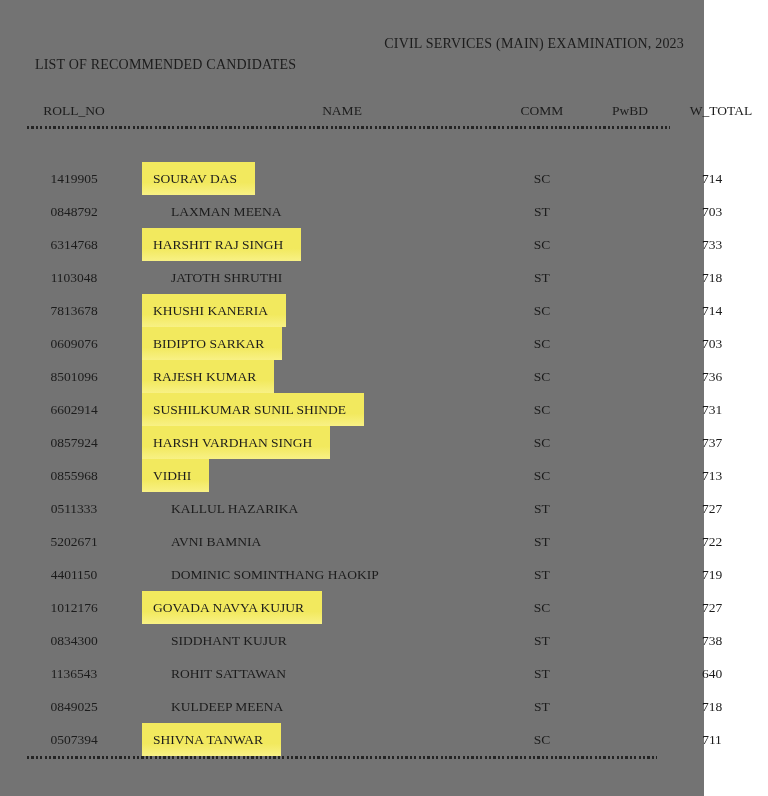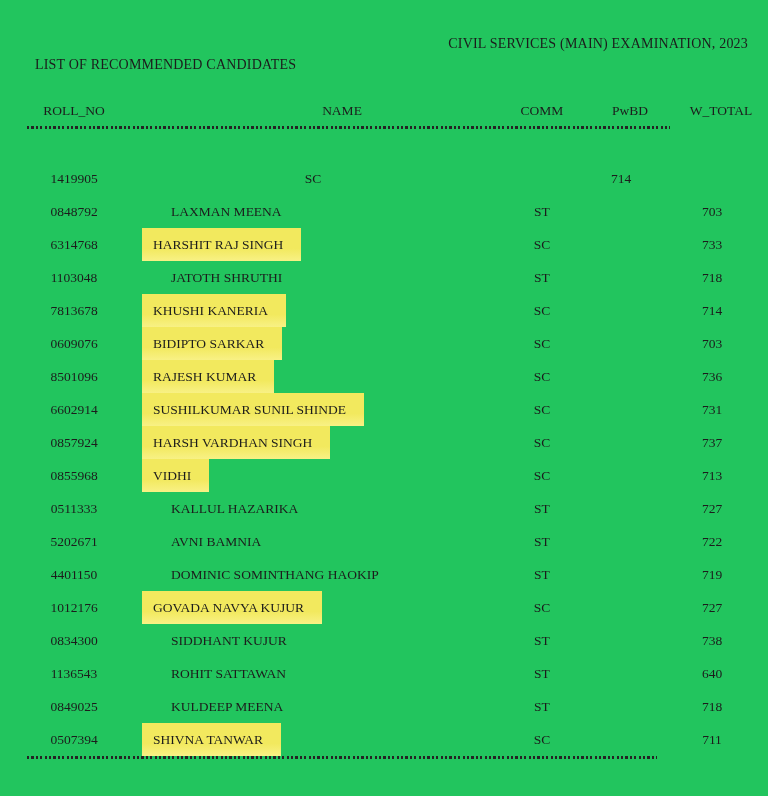--- a/index.html
+++ b/index.html
@@ -15,23 +15,23 @@
   }
   body {
     width: 768px;
     height: 796px;
     font-family: "Liberation Serif", "DejaVu Serif", serif;
     color: var(--ink);
     overflow: hidden;
   }
   .page {
     position: relative;
-    width: 768px;
+    width: 704px;
     height: 796px;
-    background: #22c55e;
+    background: #737373;
   }
   .doc-title {
     position: absolute;
     top: 36px;
     right: 20px;
     font-size: 14px;
     letter-spacing: 0.2px;
     white-space: nowrap;
   }
   .doc-subtitle {
@@ -105,20 +105,23 @@
     <div class="th comm">COMM</div>
     <div class="th pwbd">PwBD</div>
     <div class="th total">W_TOTAL</div>
   </div>
 
   <div class="rule rule-top"></div>
 
   <div class="tbody">
   <div class="tr">
     <div class="td roll">1419905</div>
+    <div class="td name">
+      <span class="name-text hl">SOURAV DAS</span>
+    </div>
     <div class="td comm">SC</div>
     <div class="td pwbd"></div>
     <div class="td total">714</div>
   </div>
 
   <div class="tr">
     <div class="td roll">0848792</div>
     <div class="td name">
       <span class="name-text">LAXMAN MEENA</span>
     </div>

